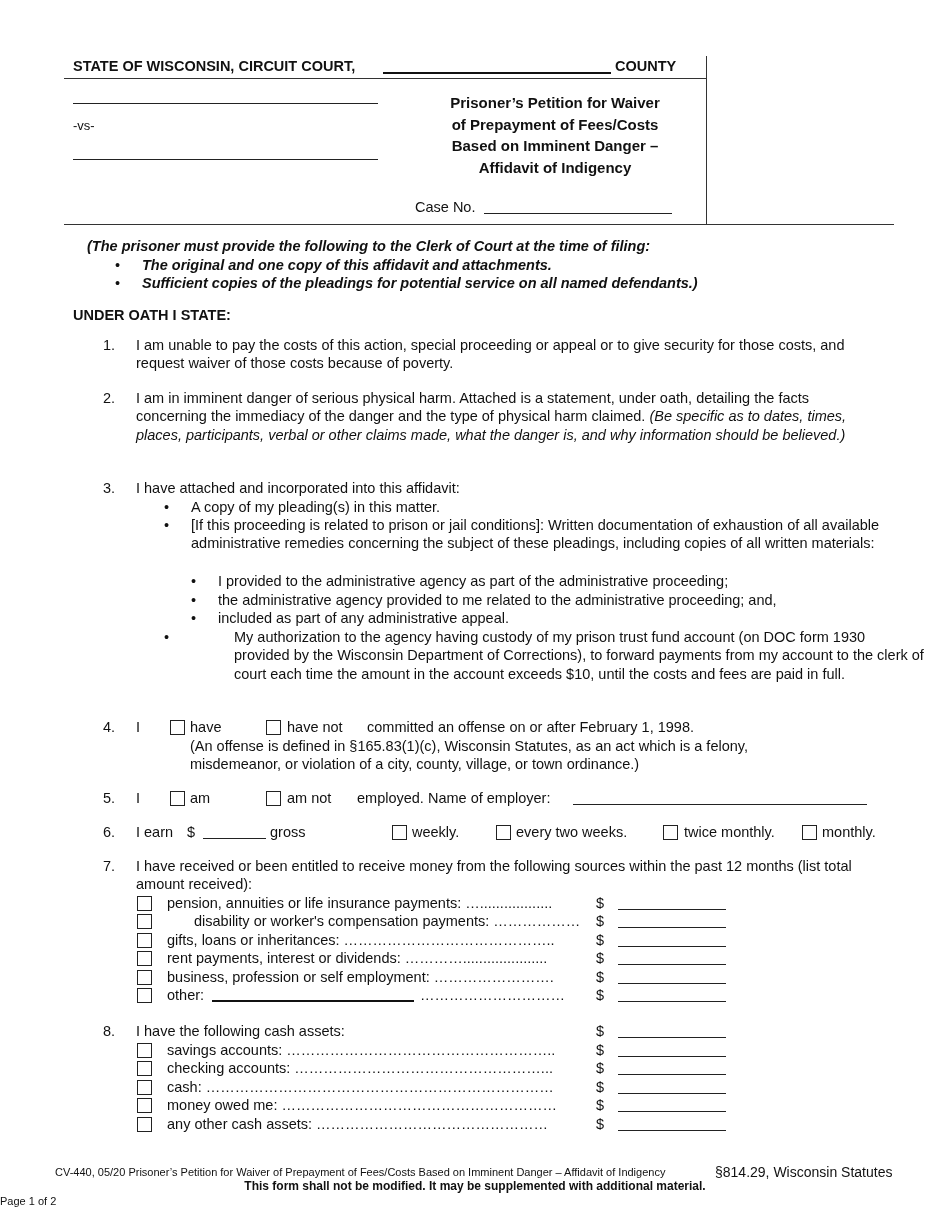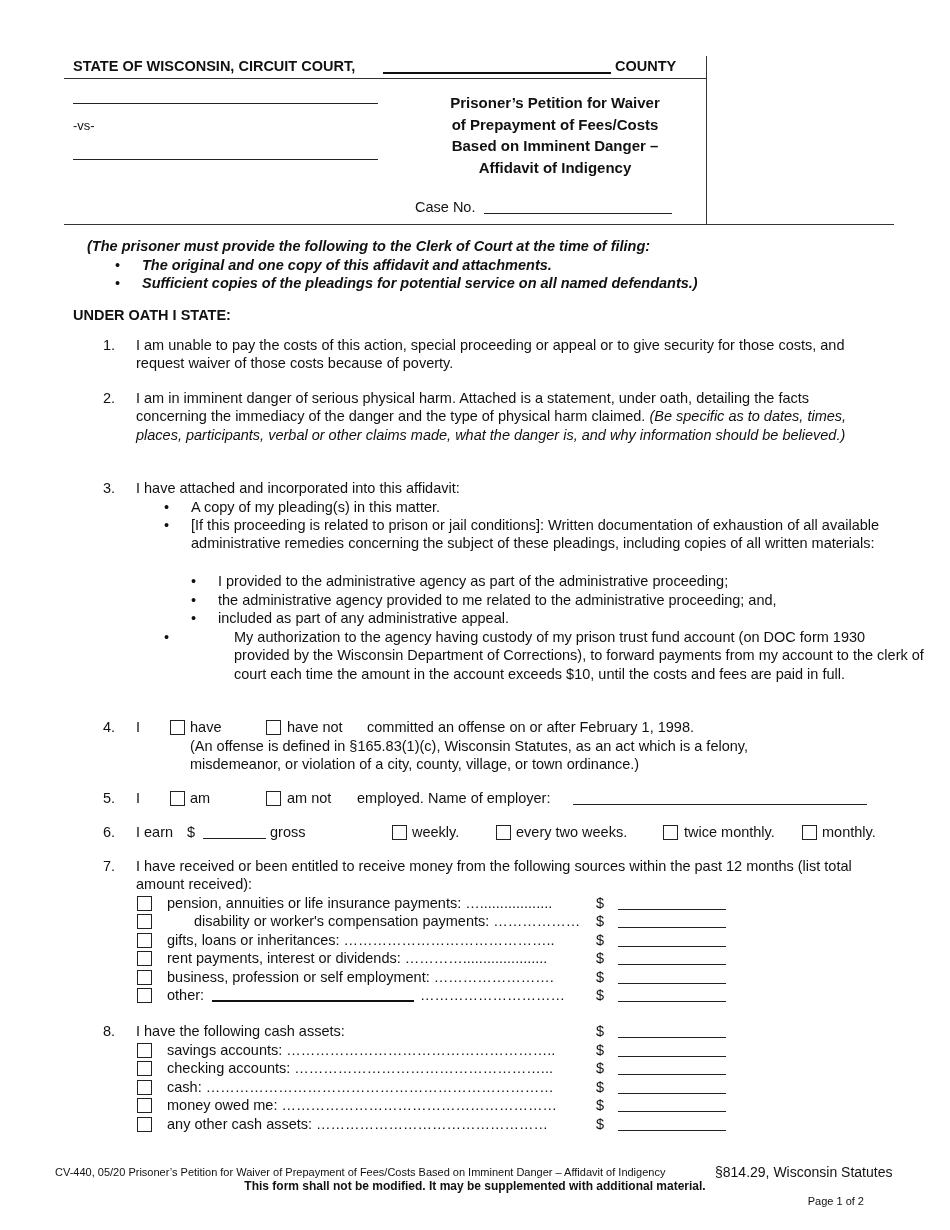--- a/index.html
+++ b/index.html
@@ -167,13 +167,13 @@
     <div class="amt" style="left: 618px; top: 1098px;"></div>
     <span class="cb abs" style="left: 137px; top: 1116.5px;"></span>
     <div class="line-txt" style="left: 167px; top: 1114.5px;">any other cash assets: …………………………………………</div>
     <div class="dollar line-txt" style="left: 596px; top: 1114.5px;">$</div>
     <div class="amt" style="left: 618px; top: 1116.5px;"></div>
   </div>
 
 <div class="line-txt" style="left:55px; top:1165px; font-size:11px; line-height:14px;">CV-440, 05/20 Prisoner’s Petition for Waiver of Prepayment of Fees/Costs Based on Imminent Danger – Affidavit of Indigency</div>
 <div class="line-txt" style="left:715px; top:1165px; font-size:14px; line-height:14px;">§814.29, Wisconsin Statutes</div>
 <div class="abs bold" style="left:0; top:1179px; width:950px; text-align:center; font-size:12px; line-height:15px;">This form shall not be modified. It may be supplemented with additional material.</div>
-<div class="abs" style="left:0; top:1194px; width:864px; text-align:right; font-size:11px; line-height:14px;">Page 1 of 2</div>
+<div class="abs" style="left:0; top:1194px; width:864px; text-align:left; font-size:11px; line-height:14px;">Page 1 of 2</div>
 
 </body></html>

